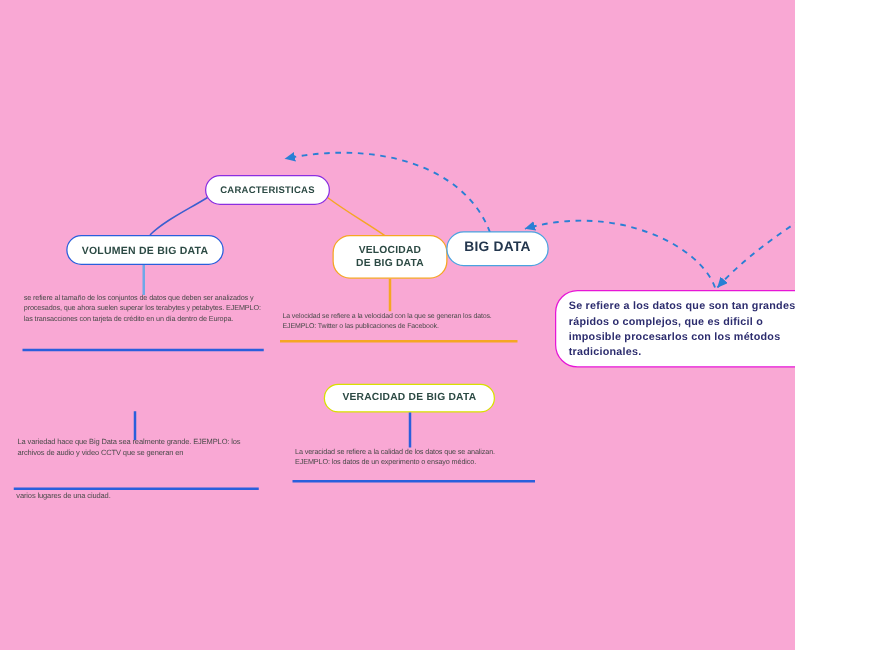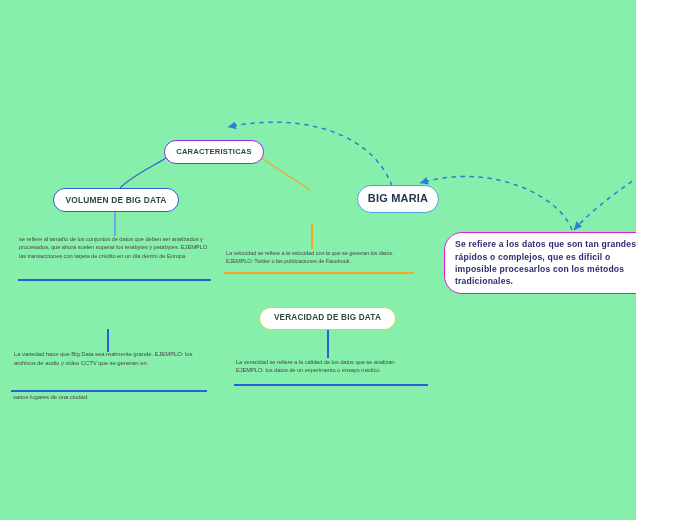--- a/index.html
+++ b/index.html
@@ -8,21 +8,21 @@
     background: #ffffff;
   }
   body {
     font-family: "Liberation Sans", sans-serif;
     -webkit-font-smoothing: antialiased;
   }
   #canvas {
     position: relative;
     width: 636px;
     height: 520px;
-    background: #86efac;
+    background: #f9a8d4;
     overflow: hidden;
   }
   #edges {
     position: absolute;
     left: 0;
     top: 0;
     width: 696px;
     height: 520px;
     pointer-events: none;
   }
@@ -156,22 +156,24 @@
 
     <path d="M 166,158 C 150,168 132,176 120,188" fill="none" stroke="#3a5fd0" stroke-width="1.2"></path>
 
     <path d="M 262,158 C 278,170 296,180 310,190" fill="none" stroke="#f5a623" stroke-width="1.2"></path>
   </svg>
 
   <div class="node" id="node-caracteristicas">CARACTERISTICAS</div>
 
   <div class="node" id="node-volumen">VOLUMEN DE BIG DATA</div>
 
+  <div class="node" id="node-velocidad" style="white-space: pre-line;">VELOCIDAD
+DE BIG DATA</div>
 
-  <div class="node" id="node-bigdata">BIG MARIA</div>
+  <div class="node" id="node-bigdata">BIG DATA</div>
 
 
   <div class="node" id="node-veracidad">VERACIDAD DE BIG DATA</div>
 
   <div class="node left-align" id="node-definicion">Se refiere a los datos que son tan grandes, rápidos o complejos, que es dificil o imposible procesarlos con los métodos tradicionales.</div>
 
 
   <div class="stem" id="stem-volumen"></div>
   <div class="stem" id="stem-velocidad"></div>
   <div class="stem" id="stem-variedad"></div>

